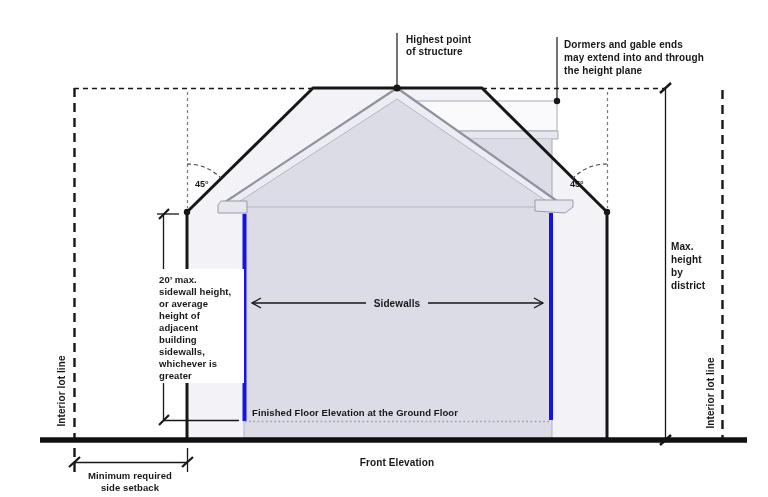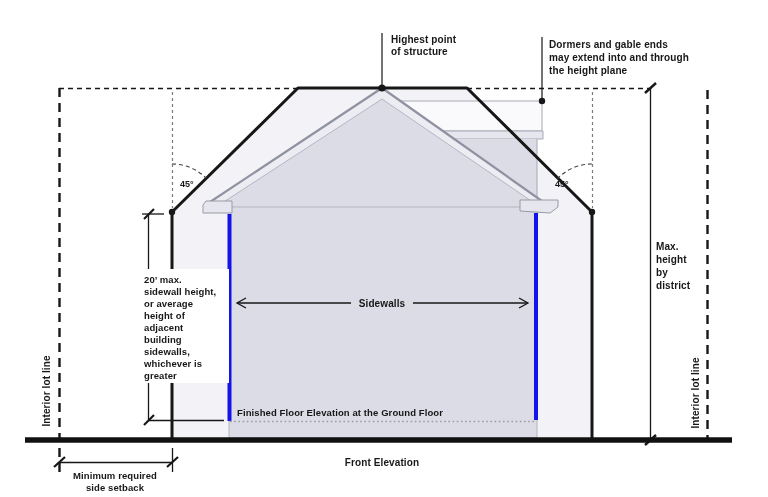--- a/index.html
+++ b/index.html
@@ -1,16 +1,16 @@
 <!DOCTYPE html>
 <html><head>
 <meta charset="utf-8">
 <style>
   html,body{margin:0;padding:0;background:#ffffff;}
-  .stage{position:relative;width:732px;height:497px;background:#fff;overflow:hidden;}
+  .stage{position:relative;width:732px;height:497px;background:#fff;overflow:hidden;margin-left:15px;}
   svg{display:block;}
   text{font-family:"Liberation Sans","DejaVu Sans",sans-serif;font-weight:bold;fill:#171717;}
   .lbl{font-size:10px;letter-spacing:.1px;}
   .lbl-sm{font-size:9.5px;letter-spacing:.1px;}
   .lbl-ang{font-size:9px;}
 </style>
 </head>
 <body>
 
 <div class="stage">

